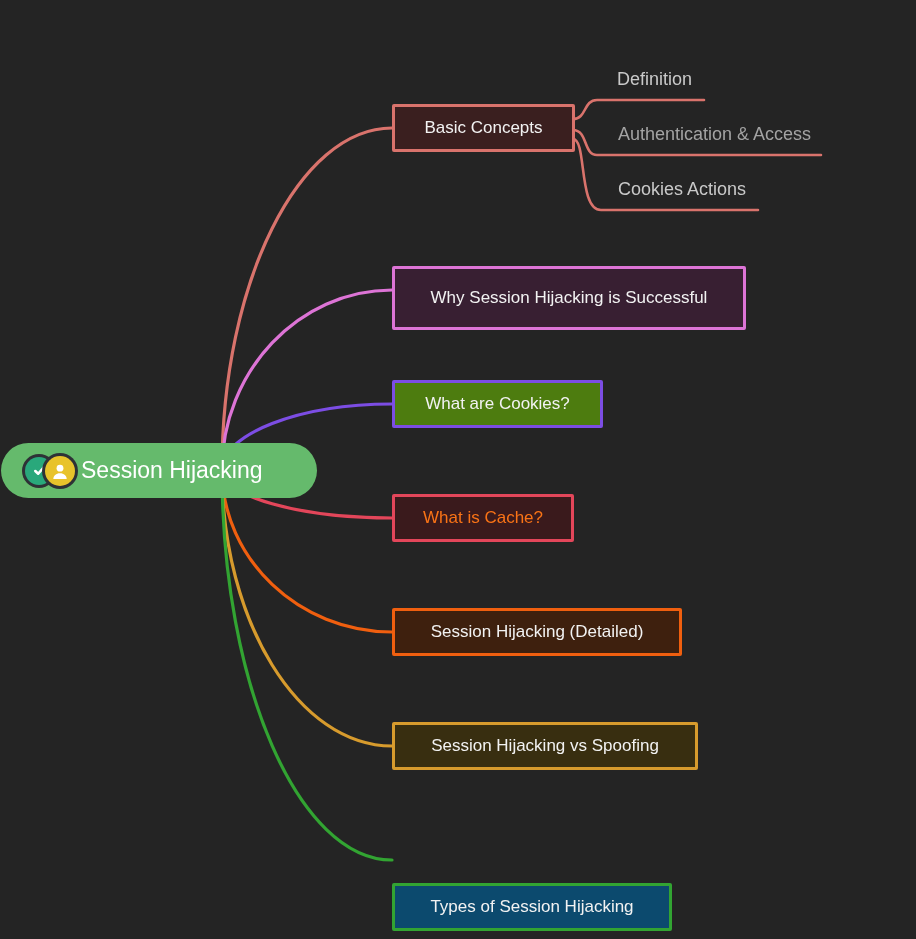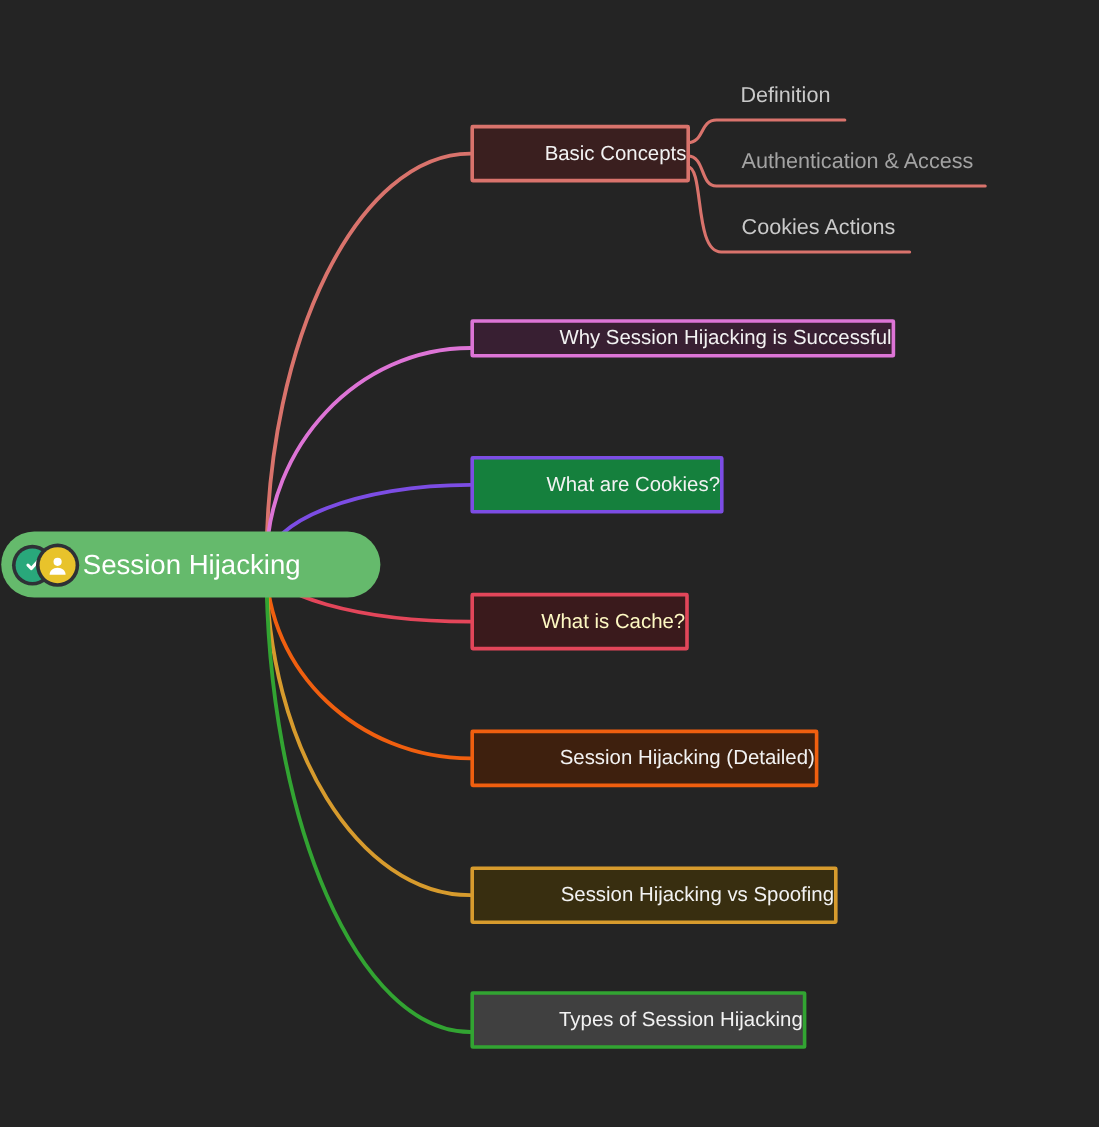--- a/index.html
+++ b/index.html
@@ -1,22 +1,22 @@
 <!DOCTYPE html>
 <html><head>
 <meta charset="utf-8">
 <style>
   html,body{margin:0;padding:0;}
   body{font-family:"Liberation Sans", sans-serif; -webkit-font-smoothing:antialiased;}
   #canvas{position:relative;width:916px;height:939px;overflow:hidden;}
   #links{position:absolute;left:0;top:0;z-index:0;}
-  .node{position:absolute;z-index:2;box-sizing:border-box;display:flex;align-items:center;justify-content:flex-end;
+  .node{position:absolute;z-index:2;box-sizing:border-box;display:flex;align-items:center;justify-content:center;
         border:3px solid transparent;border-radius:2px;cursor:pointer;}
   .node .lbl{font-size:17px;white-space:nowrap;}
-  #root-node{border:none;border-radius:28px;justify-content:flex-start;padding-left:12px;z-index:3;}
+  #root-node{border:none;border-radius:28px;justify-content:flex-start;padding-left:24px;z-index:3;}
   #root-node .lbl{font-size:23px;}
   .badge{box-sizing:border-box;border-radius:50%;display:flex;align-items:center;justify-content:center;
          box-shadow:0 0 0 3px #2e3136;flex:0 0 auto;}
   .badge.check{width:28px;height:28px;}
   .badge.user{width:30px;height:30px;margin-left:-8px;position:relative;z-index:2;overflow:hidden;}
   #root-node .lbl{margin-left:6px;}
   .leaf{position:absolute;z-index:2;font-size:18px;white-space:nowrap;line-height:24px;cursor:pointer;}
 </style>
 </head>
 <body style="background: rgb(36, 36, 36);">
@@ -50,41 +50,41 @@
           <path d="M12 14.6c-4.7 0-8 3-8 6.9h16c0-3.9-3.3-6.9-8-6.9z"></path>
         </svg>
     </span>
     <span class="lbl" style="color: rgb(255, 255, 255);">Session Hijacking</span>
   </div>
 
   <div class="node" style="left: 392px; top: 104px; width: 183px; height: 48px; background: rgb(58, 31, 31); border-color: rgb(217, 115, 108);">
     <span class="lbl" style="color: rgb(242, 242, 242);">Basic Concepts</span>
   </div>
 
-  <div class="node" style="left: 392px; top: 266px; width: 354px; height: 32px; background: rgb(56, 31, 50); border-color: rgb(221, 116, 214);">
+  <div class="node" style="left: 392px; top: 266px; width: 354px; height: 64px; background: rgb(56, 31, 50); border-color: rgb(221, 116, 214);">
     <span class="lbl" style="color: rgb(242, 242, 242);">Why Session Hijacking is Successful</span>
   </div>
 
-  <div class="node" style="left: 392px; top: 380px; width: 211px; height: 48px; background: #15803d; border-color: rgb(124, 77, 228);">
+  <div class="node" style="left: 392px; top: 380px; width: 211px; height: 48px; background: #4d7c0f; border-color: rgb(124, 77, 228);">
     <span class="lbl" style="color: rgb(242, 242, 242);">What are Cookies?</span>
   </div>
 
   <div class="node" style="left: 392px; top: 494px; width: 182px; height: 48px; background: rgb(58, 26, 28); border-color: rgb(227, 70, 90);">
-    <span class="lbl" style="color: #fef9c3;">What is Cache?</span>
+    <span class="lbl" style="color: #f97316;">What is Cache?</span>
   </div>
 
   <div class="node" style="left: 392px; top: 608px; width: 290px; height: 48px; background: rgb(62, 32, 14); border-color: rgb(240, 95, 15);">
     <span class="lbl" style="color: rgb(242, 242, 242);">Session Hijacking (Detailed)</span>
   </div>
 
   <div class="node" style="left: 392px; top: 722px; width: 306px; height: 48px; background: rgb(56, 46, 16); border-color: rgb(215, 155, 45);">
     <span class="lbl" style="color: rgb(242, 242, 242);">Session Hijacking vs Spoofing</span>
   </div>
 
-  <div class="node" style="left: 392px; top: 826px; width: 280px; height: 48px; background: #404040; border-color: rgb(50, 164, 50);">
+  <div class="node" style="left: 392px; top: 883px; width: 280px; height: 48px; background: #0c4a6e; border-color: rgb(50, 164, 50);">
     <span class="lbl" style="color: rgb(242, 242, 242);">Types of Session Hijacking</span>
   </div>
 
   <div class="leaf" style="left: 617px; top: 67px; color: rgb(201, 201, 201);">Definition</div>
   <div class="leaf" style="left: 618px; top: 122px; color: #a3a3a3;">Authentication &amp; Access</div>
   <div class="leaf" style="left: 618px; top: 177px; color: rgb(201, 201, 201);">Cookies Actions</div>
 
 </div>
 
 </body></html>

